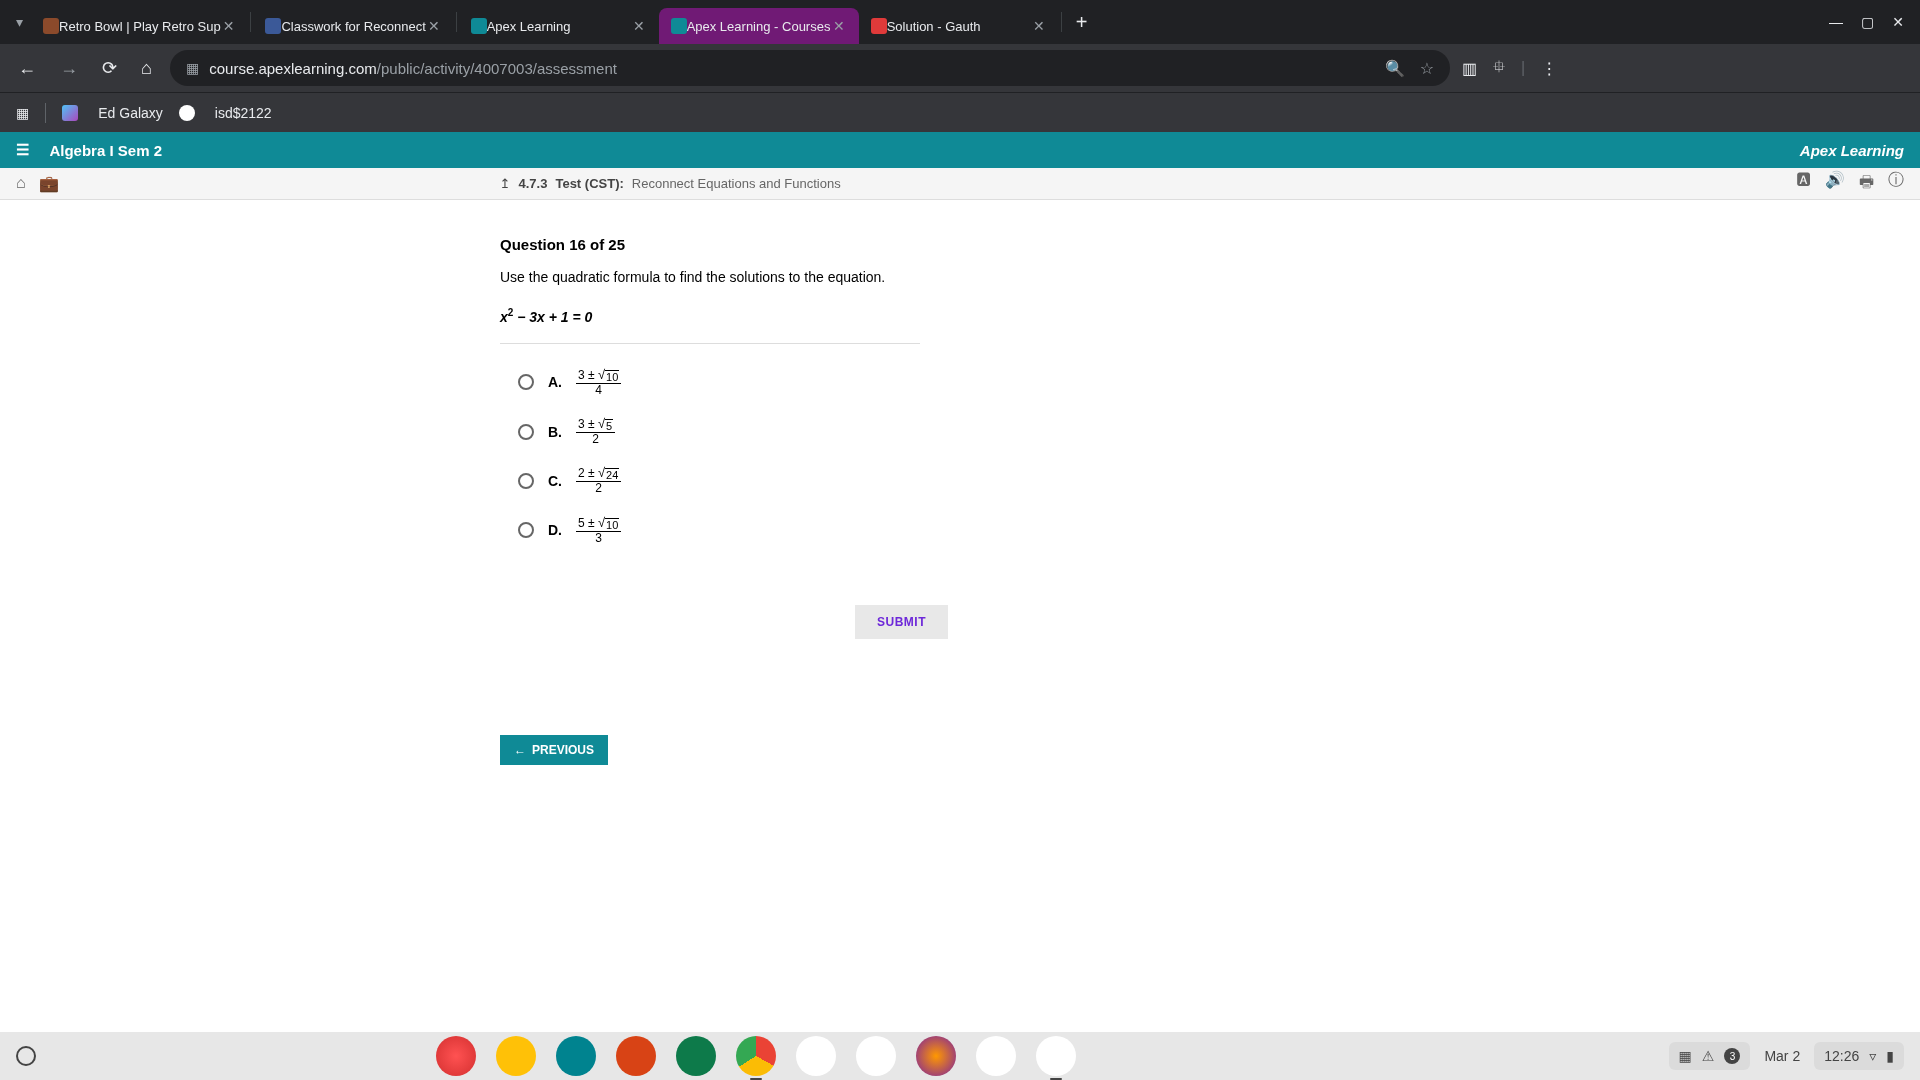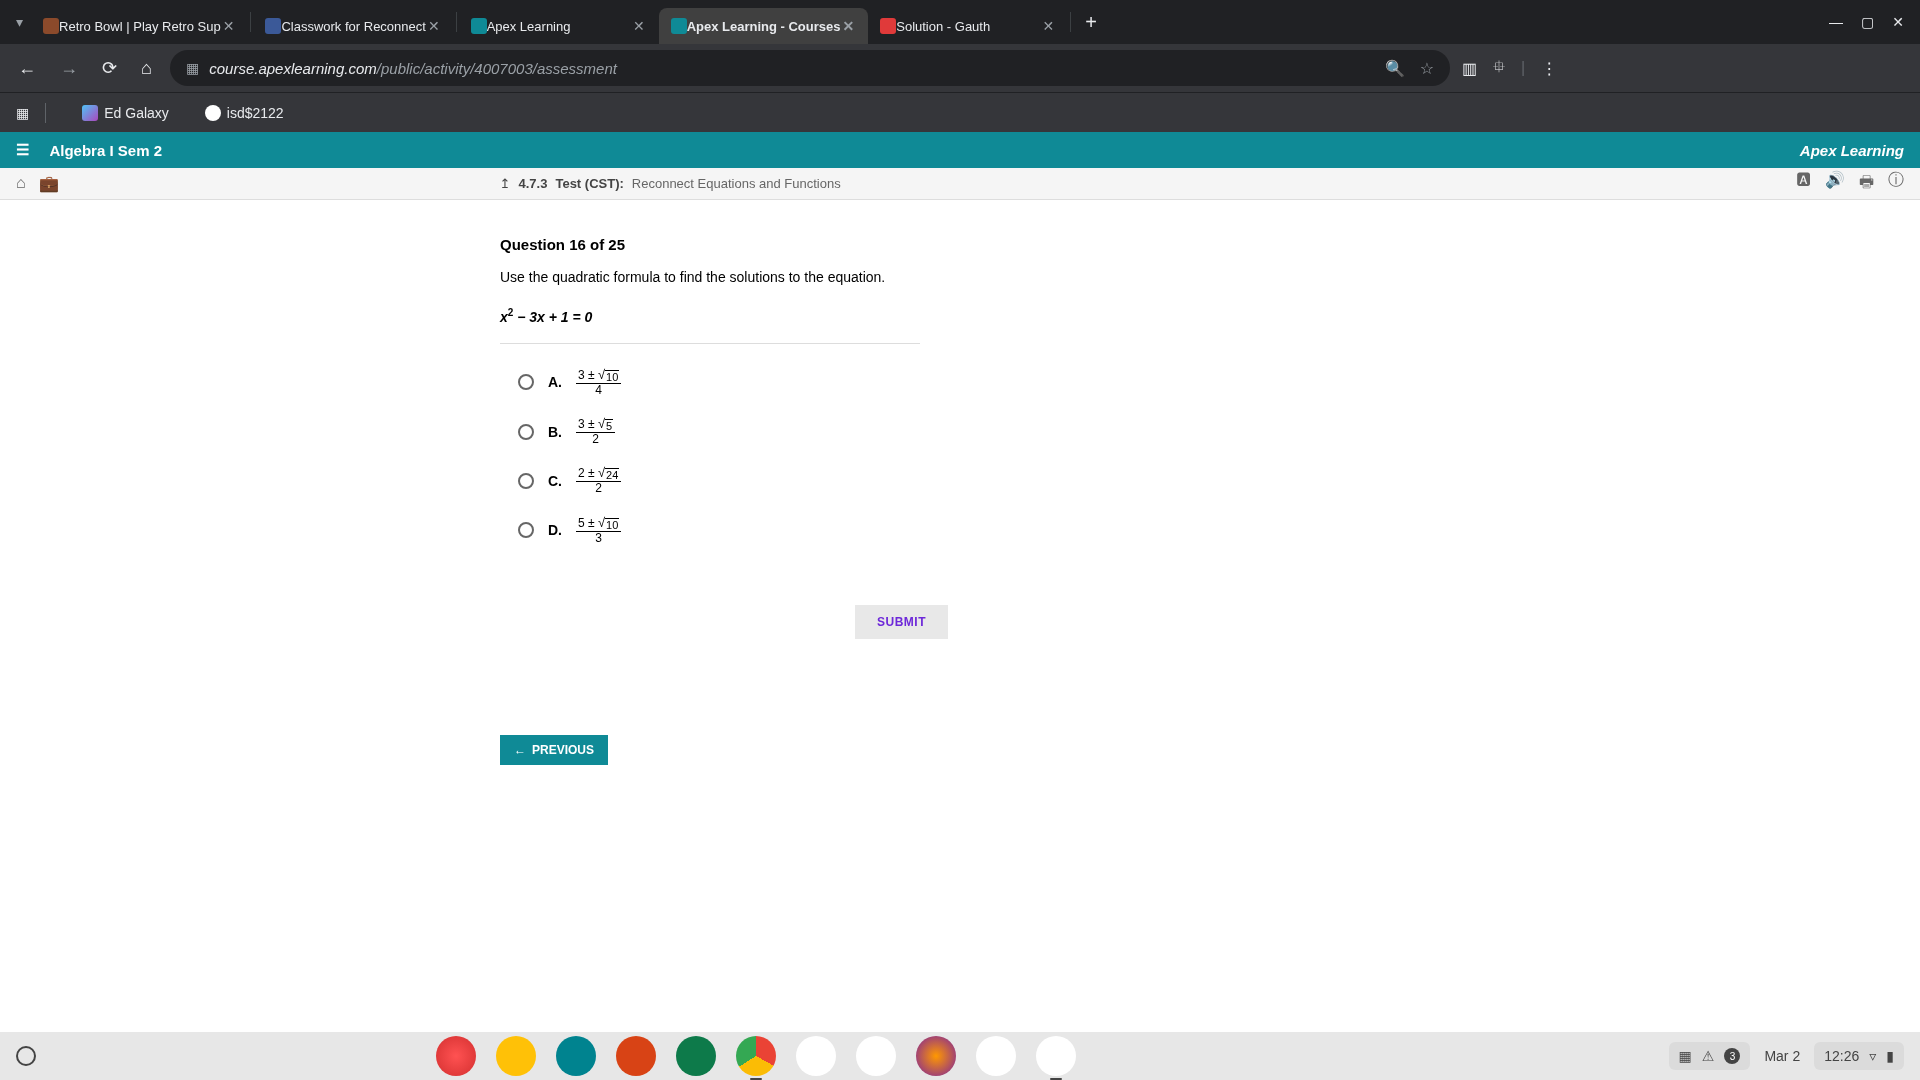--- a/index.html
+++ b/index.html
@@ -2,43 +2,43 @@
 <html><head>
 <meta charset="utf-8">
 <style>
   * { margin: 0; padding: 0; box-sizing: border-box; font-family: Arial, sans-serif; }
   body { width: 1920px; height: 1080px; background: #fff; overflow: hidden; }
 
   
   .chrome-top { background: #202124; height: 44px; display: flex; align-items: center; padding: 0 8px; }
   .tab-dropdown { color: #9aa0a6; font-size: 14px; padding: 0 8px; cursor: pointer; }
   .tab { display: flex; align-items: center; height: 36px; padding: 0 12px; border-radius: 8px 8px 0 0; max-width: 240px; min-width: 200px; color: #e8eaed; font-size: 13px; gap: 0; margin-top: 8px; }
-  .tab.active { background: #404040; font-weight: bold; }
+  .tab.active { background: #701a75; }
   .tab-favicon { width: 16px; height: 16px; border-radius: 3px; flex-shrink: 0; }
   .tab-title { flex: 1; white-space: nowrap; overflow: hidden; text-overflow: ellipsis; }
   .tab-close { color: #9aa0a6; font-size: 14px; cursor: pointer; padding: 2px; flex-shrink: 0; }
   .tab-sep { width: 1px; height: 20px; background: #3c4043; margin: 0 2px; }
   .tab-add { color: #e8eaed; font-size: 20px; padding: 0 12px; cursor: pointer; }
   .win-controls { margin-left: auto; display: flex; gap: 18px; color: #e8eaed; font-size: 14px; padding: 0 8px; }
   .win-btn { cursor: pointer; }
 
   
   .addr-bar { background: #35363a; height: 48px; display: flex; align-items: center; padding: 0 12px; gap: 12px; }
   .nav-btn { color: #9aa0a6; font-size: 18px; padding: 6px; cursor: pointer; }
   .nav-btn.active { color: #e8eaed; }
   .url-box { flex: 1; background: #202124; border-radius: 20px; height: 36px; display: flex; align-items: center; padding: 0 16px; gap: 10px; max-width: 1280px; }
   .url-icon { color: #9aa0a6; font-size: 14px; }
-  .url-text { color: #e8eaed; font-size: 15px; font-style: italic; }
+  .url-text { color: #e8eaed; font-size: 15px; }
   .url-text .path { color: #9aa0a6; }
   .url-right { margin-left: auto; display: flex; gap: 14px; color: #9aa0a6; font-size: 16px; align-items: center; }
   .addr-right { display: flex; gap: 16px; color: #e8eaed; font-size: 16px; align-items: center; }
 
   
   .bookmarks { background: #35363a; height: 40px; display: flex; align-items: center; padding: 0 16px; gap: 16px; color: #e8eaed; font-size: 14px; border-top: 1px solid #202124; }
-  .bm-item { display: flex; align-items: center; gap: 6px; cursor: pointer; margin-left: 20px; }
+  .bm-item { display: flex; align-items: center; gap: 20px; cursor: pointer; }
   .bm-icon { width: 16px; height: 16px; border-radius: 3px; }
   .bm-sep { width: 1px; height: 20px; background: #5f6368; }
 
   
   .apex-header { background: #0f8a96; height: 36px; display: flex; align-items: center; padding: 0 16px; color: #fff; font-size: 15px; font-weight: bold; }
   .menu-icon { margin-right: 20px; cursor: pointer; }
   .apex-logo { margin-left: auto; font-size: 15px; font-weight: bold; font-style: italic; }
 
   
   .sub-header { background: #f5f5f5; height: 32px; display: flex; align-items: center; padding: 0 16px; border-bottom: 1px solid #ddd; font-size: 13px; color: #444; }

